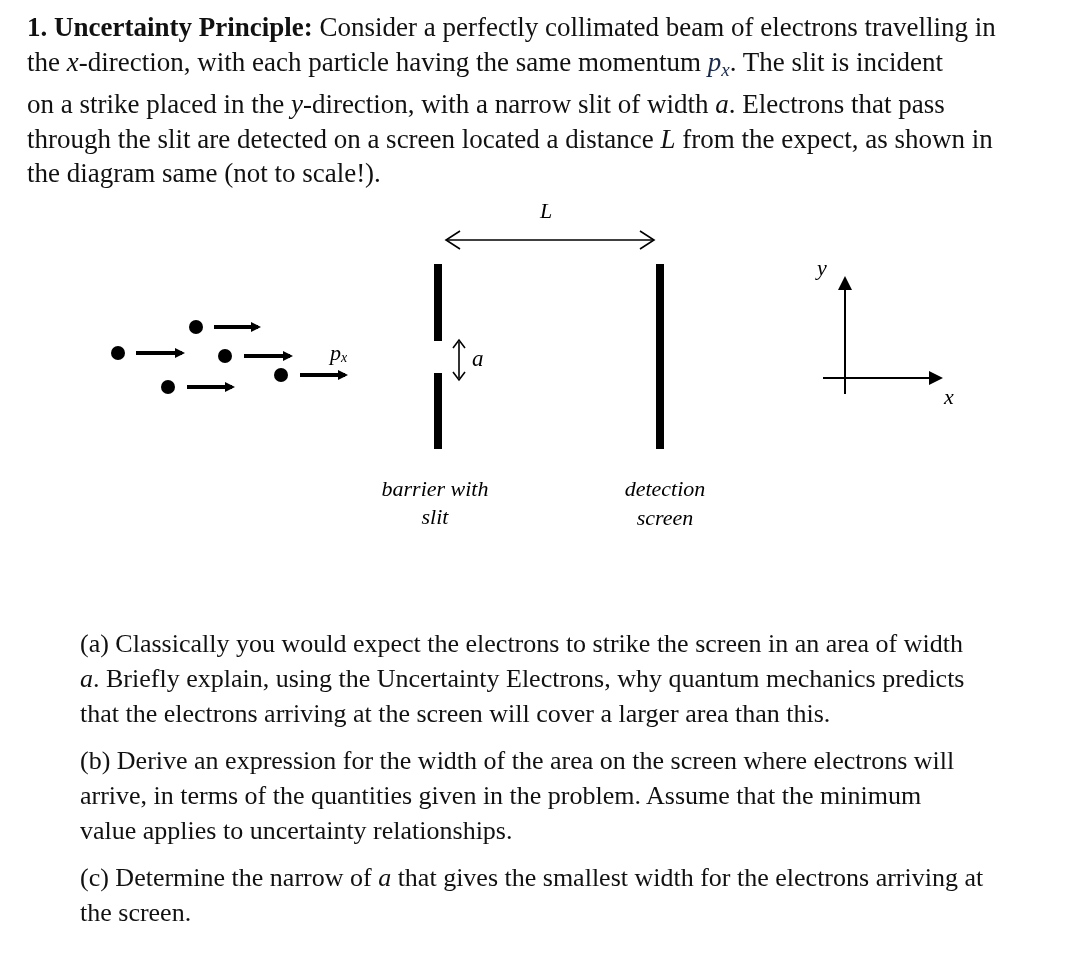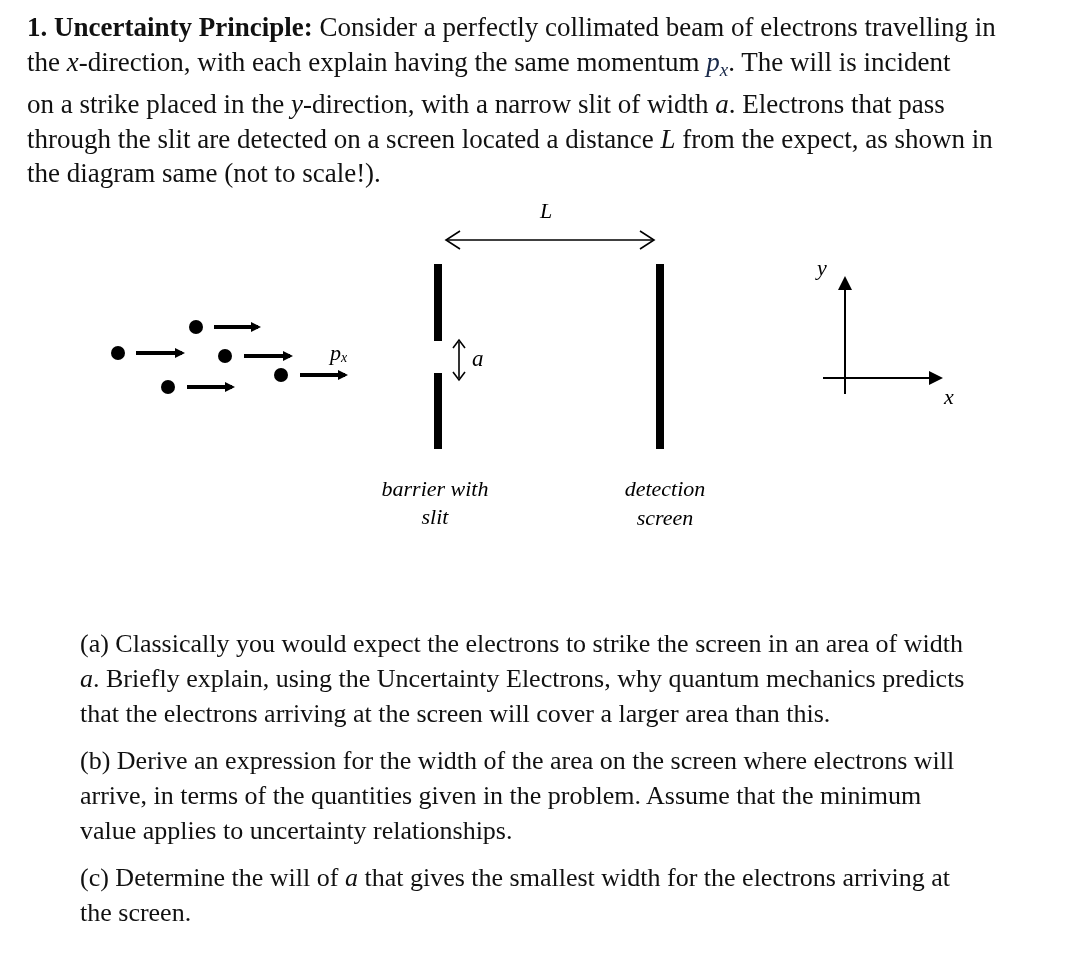--- a/index.html
+++ b/index.html
@@ -17,21 +17,21 @@
            font-size: 26px; line-height: 35px; white-space: nowrap; }
   .part { margin-bottom: 12px; }
   .part .line { display: block; }
   svg text { font-family: "Liberation Serif", "DejaVu Serif", serif; font-style: italic; }
 </style>
 </head>
 <body>
 
 <div class="intro">
   <span class="line"><b>1. Uncertainty Principle:</b><span> Consider a perfectly collimated beam of electrons travelling in</span></span>
-  <span class="line"><span>the </span><i>x</i><span>-direction, with each explain having the same momentum </span><span class="px"><span>p</span><sub>x</sub></span><span>. The will is incident</span></span>
+  <span class="line"><span>the </span><i>x</i><span>-direction, with each particle having the same momentum </span><span class="px"><span>p</span><sub>x</sub></span><span>. The slit is incident</span></span>
   <span class="line"><span>on a strike placed in the </span><i>y</i><span>-direction, with a narrow slit of width </span><i>a</i><span>. Electrons that pass</span></span>
   <span class="line"><span>through the slit are detected on a screen located a distance </span><i>L</i><span> from the expect, as shown in</span></span>
   <span class="line"><span>the diagram same (not to scale!).</span></span>
 </div>
 
 <svg class="diagram" viewBox="0 190 1090 350" width="1090" height="350">
   <defs>
     <marker id="tri" markerWidth="10" markerHeight="10" refX="7" refY="5" orient="auto" markerUnits="userSpaceOnUse">
       <path d="M0,0 L10,5 L0,10 Z" fill="#000"></path>
     </marker>
@@ -90,16 +90,16 @@
     <span class="line">(a) Classically you would expect the electrons to strike the screen in an area of width</span>
     <span class="line"><i>a</i><span>. Briefly explain, using the Uncertainty Electrons, why quantum mechanics predicts</span></span>
     <span class="line">that the electrons arriving at the screen will cover a larger area than this.</span>
   </div>
   <div class="part">
     <span class="line">(b) Derive an expression for the width of the area on the screen where electrons will</span>
     <span class="line">arrive, in terms of the quantities given in the problem. Assume that the minimum</span>
     <span class="line">value applies to uncertainty relationships.</span>
   </div>
   <div class="part">
-    <span class="line"><span>(c) Determine the will of </span><i>a</i><span> that gives the smallest width for the electrons arriving at</span></span>
+    <span class="line"><span>(c) Determine the narrow of </span><i>a</i><span> that gives the smallest width for the electrons arriving at</span></span>
     <span class="line">the screen.</span>
   </div>
 </div>
 
 </body></html>

